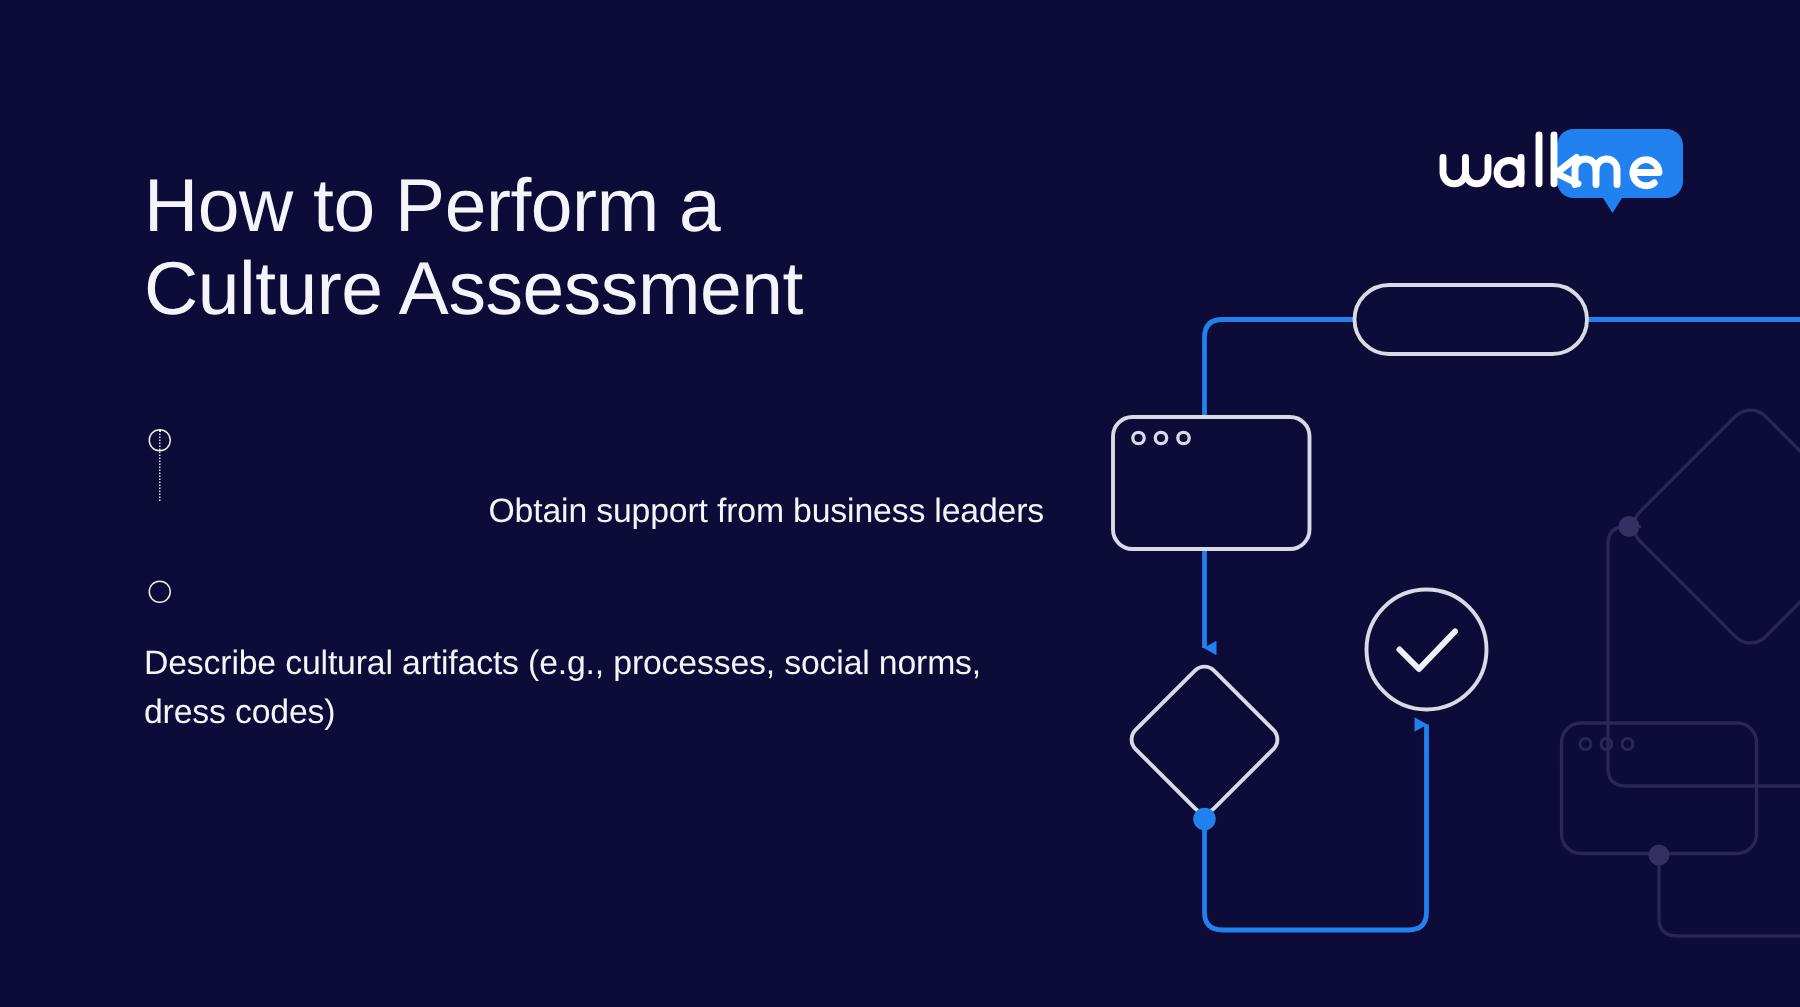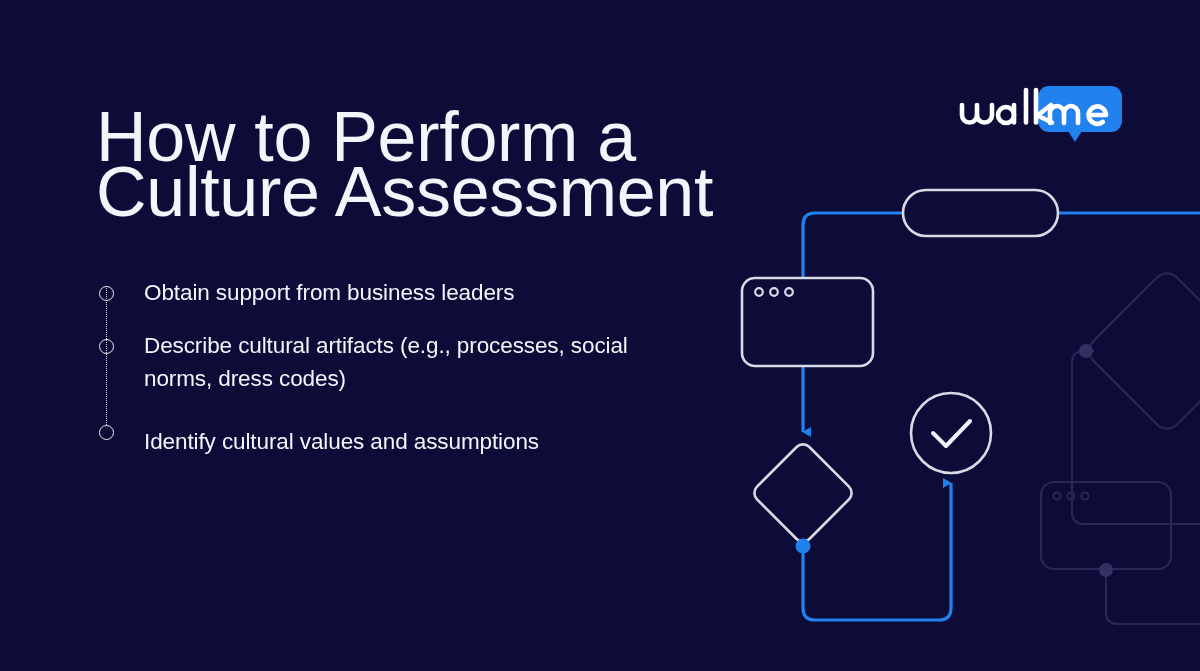--- a/index.html
+++ b/index.html
@@ -29,38 +29,39 @@
     position:absolute; left:958px; top:84px;
     width:166px; height:58px;
   }
 
   
   #title {
     position:absolute;
     left:96px; top:110px;
     width:620px;
     color:#f4f5fa;
-    font-size:70px;
+    font-size:50px;
     line-height:55px;
     font-weight:400;
     letter-spacing:-0.3px;
     white-space:pre-line;
   }
 
   
   #steps {
     position:absolute;
     left:96px; top:276px;
     width:600px;
   }
   .step {
     position:relative;
     display:flex;
-    align-items:center;
+    align-items:flex-end;
     min-height:53px;
+    flex-direction:column;
   }
   .step-marker {
     position:relative;
     flex:0 0 48px;
     align-self:stretch;
     display:flex;
     justify-content:flex-start;
   }
   .step-dot {
     position:absolute;
@@ -200,24 +201,17 @@
 
 
     <li class="step">
       <span class="step-marker">
         <span class="step-line"></span>
         <span class="step-dot"></span>
       </span>
       <span class="step-label">Describe cultural artifacts (e.g., processes, social norms, dress codes)</span>
     </li>
 
-    <li class="step">
-      <span class="step-marker">
-        <span class="step-line"></span>
-        <span class="step-dot"></span>
-      </span>
-      <span class="step-label">Identify cultural values and assumptions</span>
-    </li>
 
 
   </ul>
 
 </div>
 
 </body></html>

